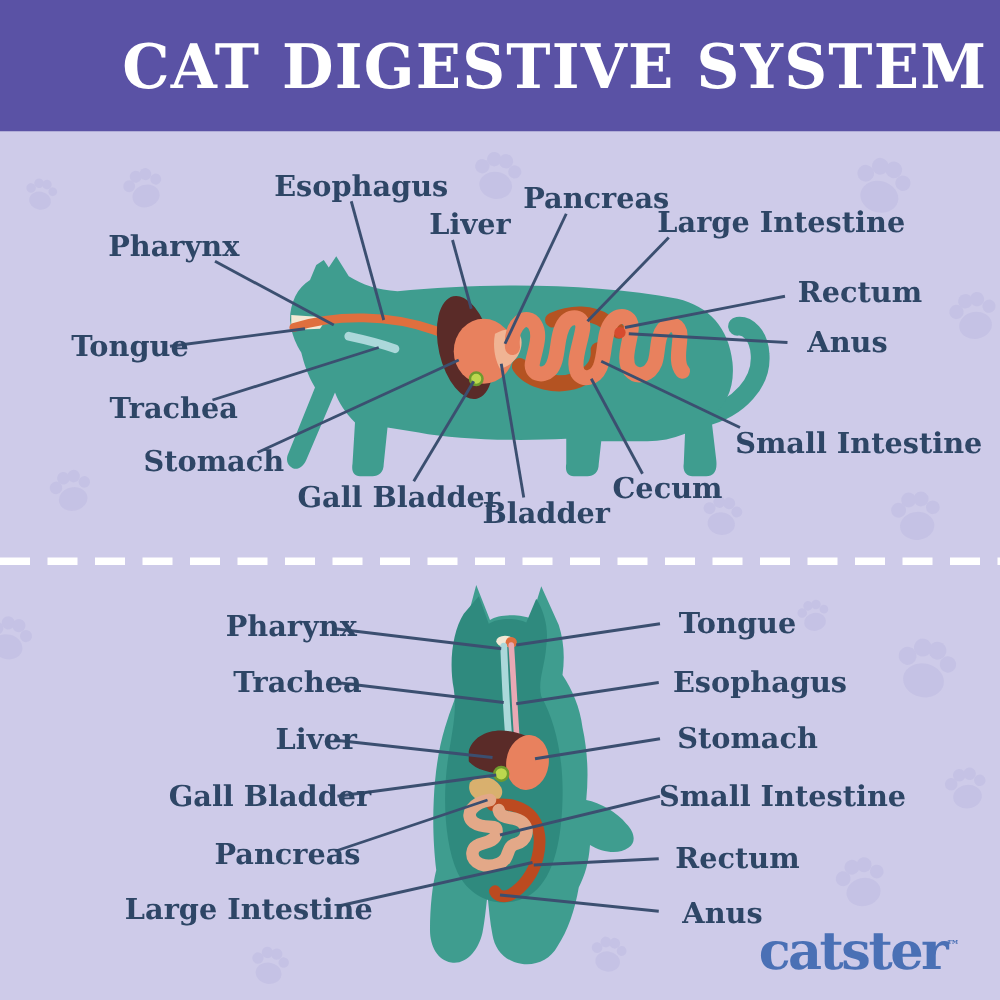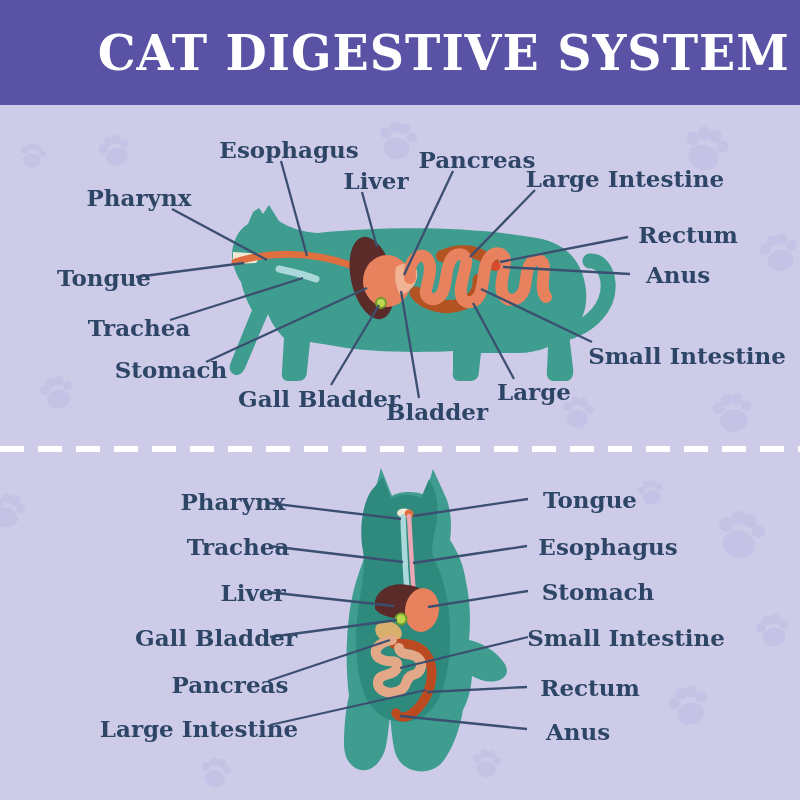--- a/index.html
+++ b/index.html
@@ -224,28 +224,29 @@
       <div class="organ-label" style="left: 609px; top: 178px;">Large Intestine</div>
       <div class="organ-label" style="left: 123px; top: 197px;">Pharynx</div>
       <div class="organ-label" style="left: 672px; top: 234px;">Rectum</div>
       <div class="organ-label" style="left: 88px; top: 277px;">Tongue</div>
       <div class="organ-label" style="left: 662px; top: 274px;">Anus</div>
       <div class="organ-label" style="left: 123px; top: 327px;">Trachea</div>
       <div class="organ-label" style="left: 155px; top: 369px;">Stomach</div>
       <div class="organ-label" style="left: 671px; top: 355px;">Small Intestine</div>
       <div class="organ-label" style="left: 303px; top: 398px;">Gall Bladder</div>
       <div class="organ-label" style="left: 421px; top: 411px;">Bladder</div>
-      <div class="organ-label" style="left: 518px; top: 391px;">Large</div>
+      <div class="organ-label" style="left: 518px; top: 391px;">Cecum</div>
       <div class="organ-label" style="left: 217px; top: 501px;">Pharynx</div>
       <div class="organ-label" style="left: 222px; top: 546px;">Trachea</div>
       <div class="organ-label" style="left: 237px; top: 592px;">Liver</div>
       <div class="organ-label" style="left: 200px; top: 637px;">Gall Bladder</div>
       <div class="organ-label" style="left: 214px; top: 684px;">Pancreas</div>
       <div class="organ-label" style="left: 183px; top: 728px;">Large Intestine</div>
       <div class="organ-label" style="left: 574px; top: 499px;">Tongue</div>
       <div class="organ-label" style="left: 592px; top: 546px;">Esophagus</div>
       <div class="organ-label" style="left: 582px; top: 591px;">Stomach</div>
       <div class="organ-label" style="left: 610px; top: 637px;">Small Intestine</div>
       <div class="organ-label" style="left: 574px; top: 687px;">Rectum</div>
       <div class="organ-label" style="left: 562px; top: 731px;">Anus</div>
     </div>
 
+  <div class="logo"><span>catster</span><span class="tm">™</span></div>
 </div>
 
 </body></html>

